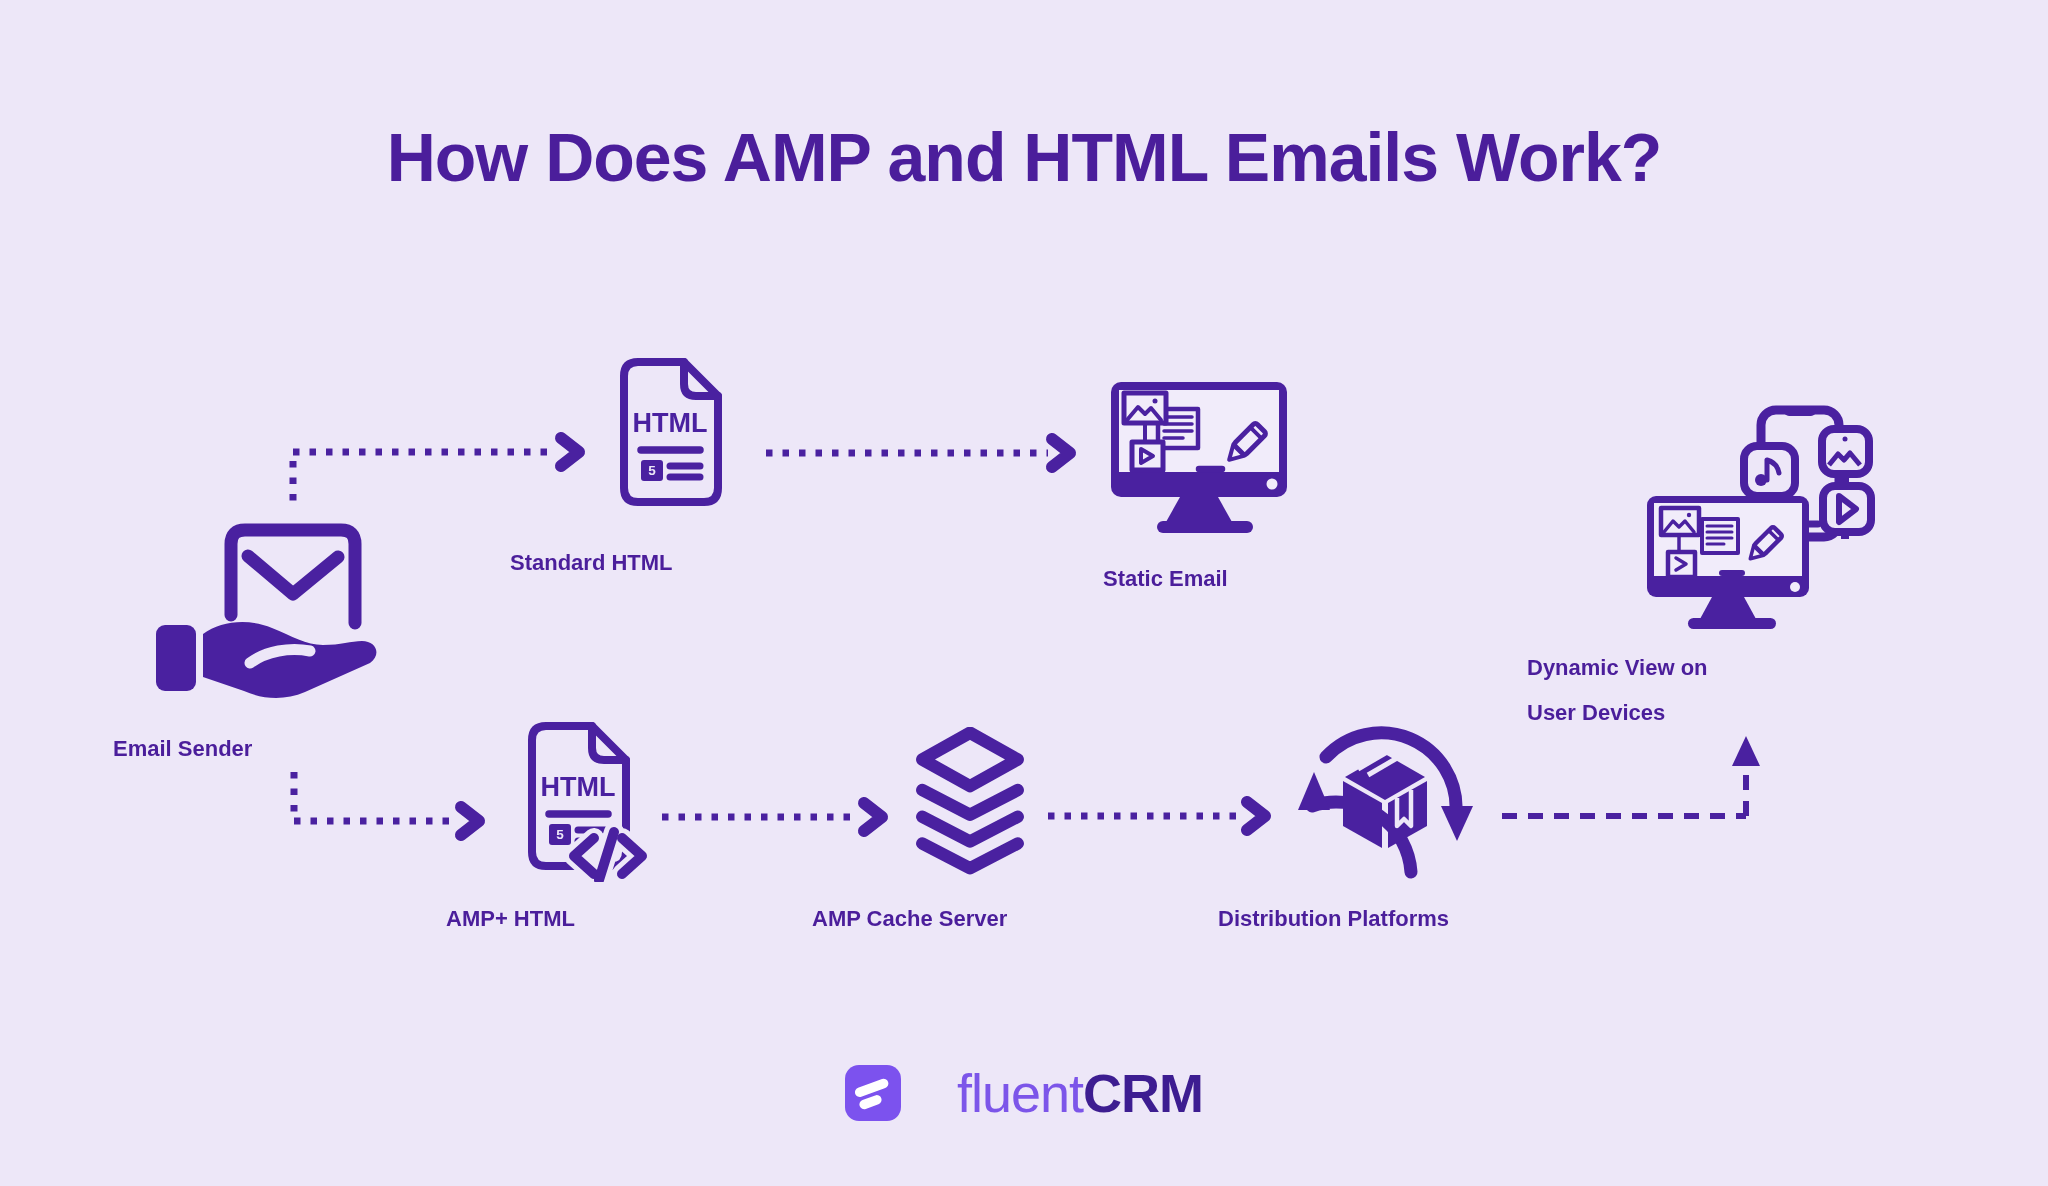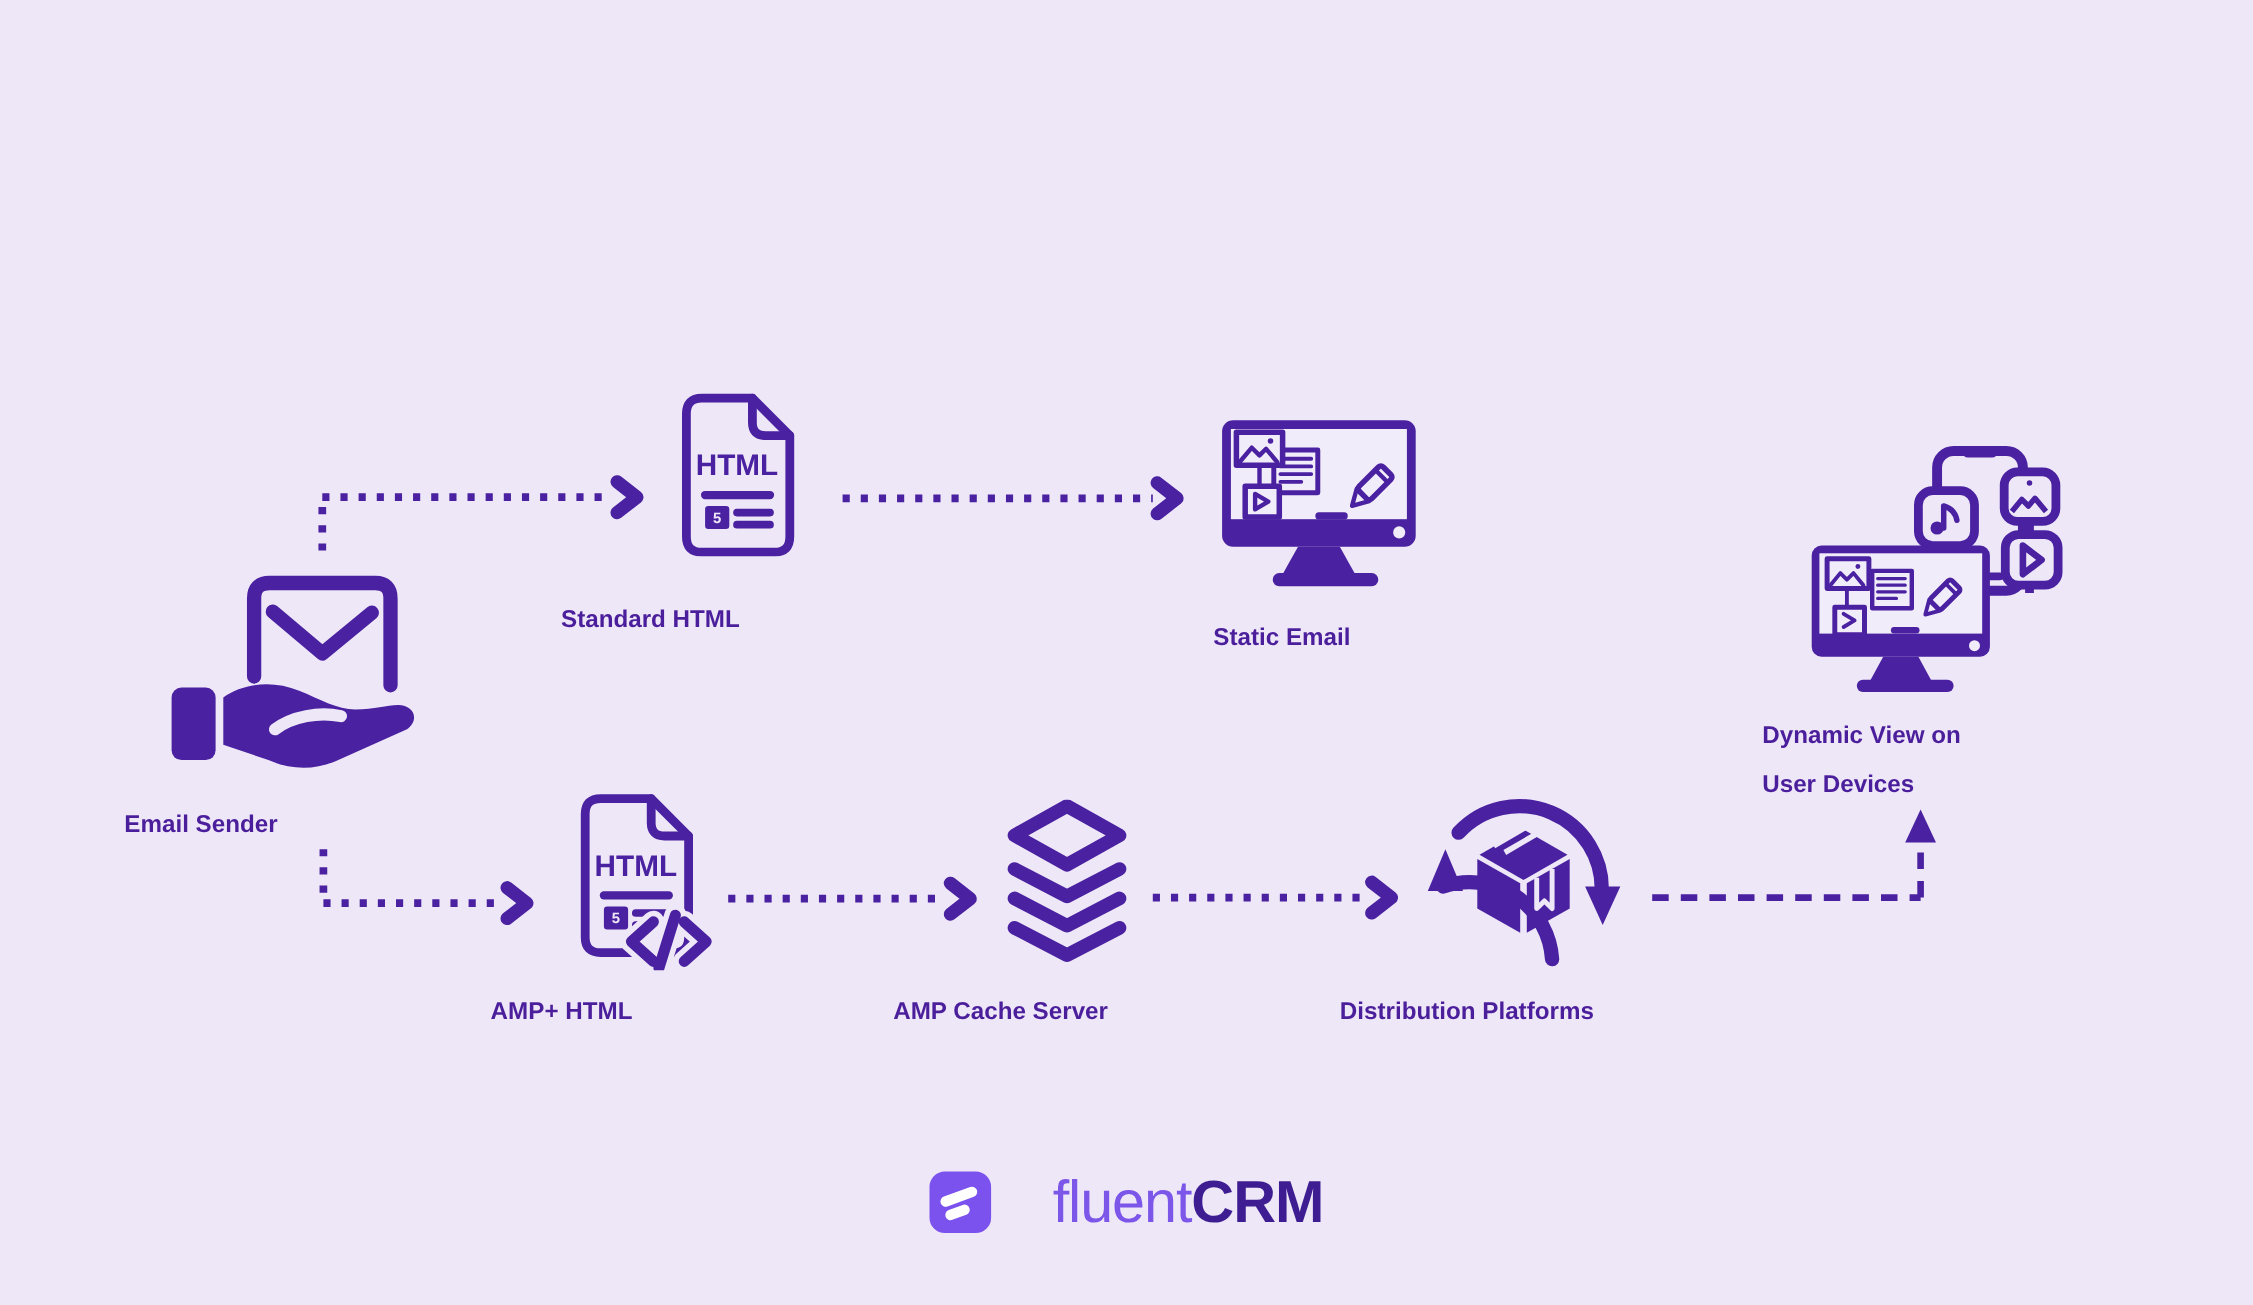--- a/index.html
+++ b/index.html
@@ -26,20 +26,21 @@
           align-items:center;justify-content:center;}
   .brand{font-size:54px;letter-spacing:-1px;margin-left:40px;}
   .brand .lt{color:var(--brand-light);font-weight:500;}
   .brand .dk{color:var(--brand-dark);font-weight:800;}
 </style>
 </head>
 <body>
 
 <div class="stage">
 
+  <div class="title">How Does AMP and HTML Emails Work?</div>
 
   <svg class="arrows" viewBox="0 0 2048 1186" width="2048" height="1186">
     <g stroke="#4A21A0" fill="none">
       <g>
         <path d="M293,461 V505" stroke-width="7" stroke-dasharray="6.5 10"></path>
         <path d="M293,452 H556" stroke-width="7" stroke-dasharray="6.5 10"></path>
         <path d="M561,438 L579,452 L561,466" stroke-width="12" stroke-linecap="round" stroke-linejoin="round"></path>
       </g>
       <g>
         <path d="M766,453 H1048" stroke-width="7" stroke-dasharray="6.5 10"></path>
@@ -213,21 +214,21 @@
         <g transform="rotate(45 121 143)">
           <rect x="114" y="122" width="14" height="27" rx="2.5" stroke-width="4.5"></rect>
           <path d="M114,128 H128" stroke-width="3.5"></path>
           <path d="M114,149 L121,161 L128,149" stroke-width="3.5"></path>
         </g>
         <path d="M80,170 H100" stroke-width="6"></path>
       </g>
       <circle cx="47" cy="112" r="2.2" fill="#4A21A0"></circle>
     </g>
   </svg>
-  <div class="label" style="left:1602px;top:645px">
+  <div class="label" style="left:1527px;top:645px">
     <div>Dynamic View on</div>
     <div>User Devices</div>
   </div>
 
   <div class="footer">
     <div class="logo-badge">
       <svg width="56" height="56" viewBox="0 0 56 56">
         <g transform="rotate(-20 28 28)" fill="#FFFFFF">
           <rect x="11" y="18" width="35" height="9.5" rx="4.75"></rect>
           <rect x="11" y="31" width="23" height="9.5" rx="4.75"></rect>

